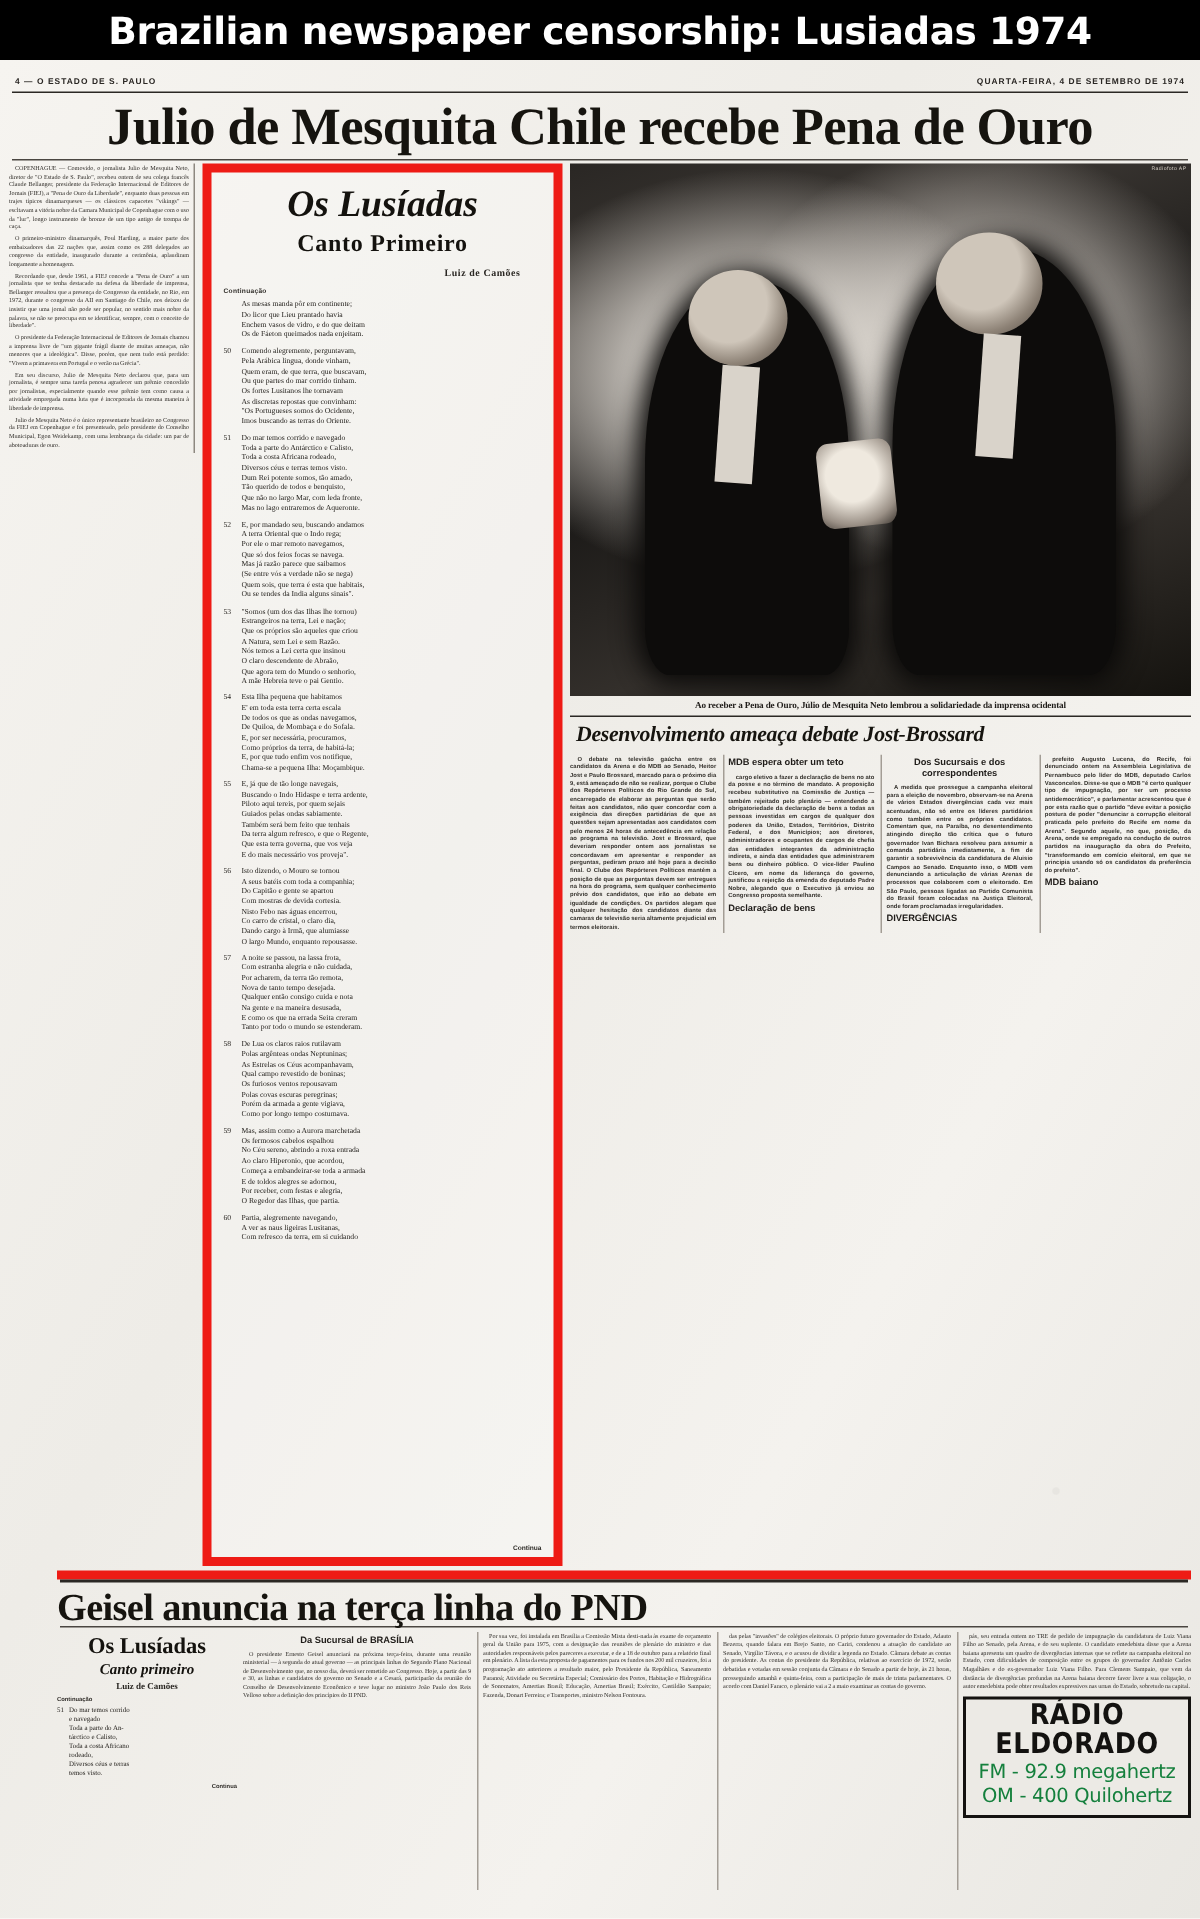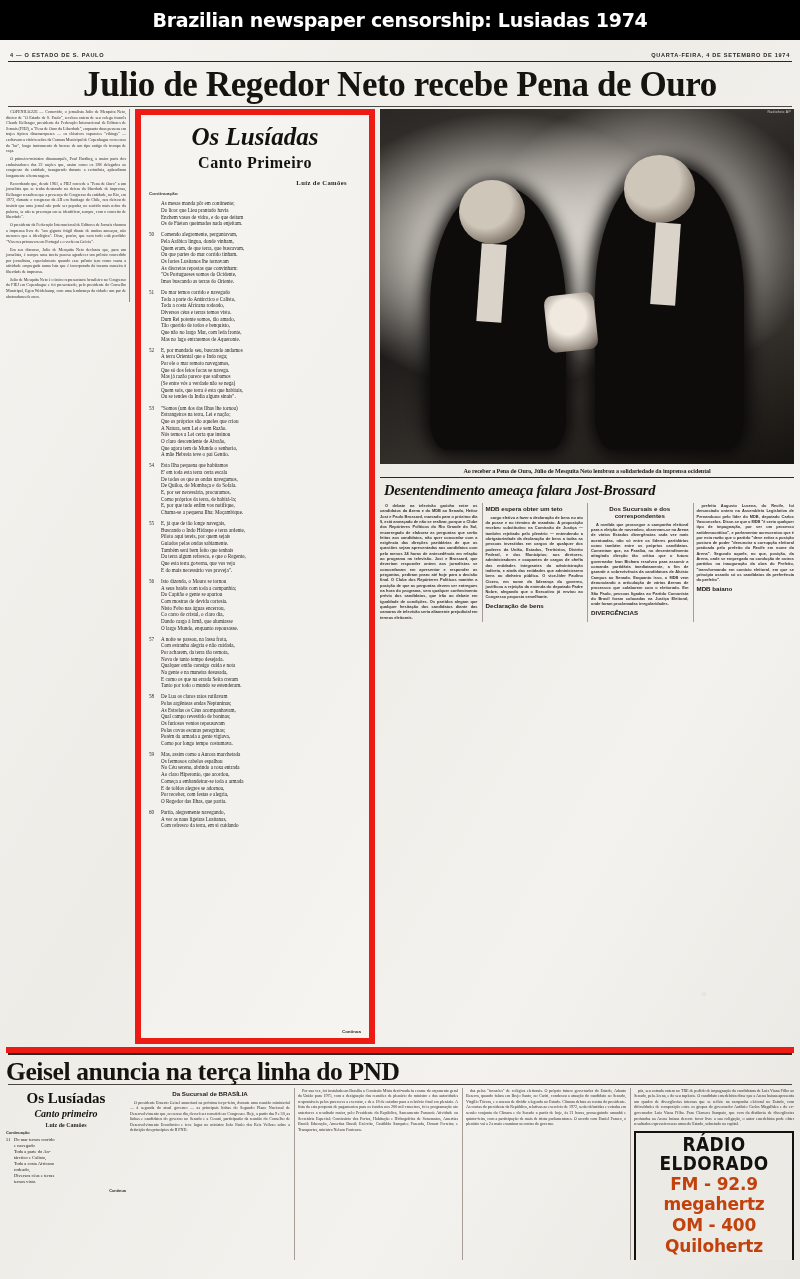--- a/index.html
+++ b/index.html
@@ -8,21 +8,21 @@
     font-family:"Liberation Serif", serif;
     width:800px;height:1279px;overflow:hidden;position:relative;
     -webkit-font-smoothing:none;
   }
 
   
   .banner{
     height:40px;background:#000;color:#fff;
     display:flex;align-items:center;justify-content:center;
     font-family:"DejaVu Sans", sans-serif;
-    font-weight:bold;font-size:19px;letter-spacing:-0.3px;
+    font-weight:bold;font-size:25px;letter-spacing:-0.3px;
     white-space:nowrap;
   }
 
   
   .page{
     position:relative;width:800px;height:1239px;
     background:#f2f0ec;
     background-image:
       radial-gradient(circle at 12% 18%, rgba(0,0,0,0.035) 0 2px, transparent 3px),
       radial-gradient(circle at 67% 44%, rgba(0,0,0,0.03) 0 2px, transparent 3px),
@@ -150,21 +150,21 @@
   .sub-cols{display:flex;gap:4px;flex:1;min-height:0;overflow:hidden;}
   .sub-col{flex:1;min-width:0;overflow:hidden;}
   .sub-col + .sub-col{border-left:0.7px solid #a39d95;padding-left:3px;}
   .kicker{
     font-family:"Liberation Sans", sans-serif;font-weight:bold;font-size:6.2px;
     margin:3px 0 2px 0;color:#201d1a;line-height:1.1;
   }
   .kicker.center{text-align:center;}
 
   
-  .lower{margin-top:3px;}
+  .lower{margin-top:3px;margin-left:32px;}
   .band-head{
     display:flex;align-items:flex-start;gap:5px;
   }
   .lower-head{
     font-family:"Liberation Serif", serif;font-weight:bold;font-size:25.5px;
     letter-spacing:-0.4px;line-height:1;color:#16140f;white-space:nowrap;
     padding-top:2px;
   }
   .lower-cols{display:flex;gap:4px;margin-top:3px;height:172px;overflow:hidden;}
   .lower-col{flex:1;min-width:0;overflow:hidden;}
@@ -195,42 +195,42 @@
   .ad{
     border:2.2px solid #141210;background:#eceae5;
     padding:4px 4px 5px 4px;text-align:center;margin-top:4px;
   }
   .ad-name{
     font-family:"DejaVu Sans", sans-serif;font-weight:bold;font-size:17px;
     letter-spacing:0.4px;color:#131210;line-height:1;margin-bottom:3px;
     transform:scaleY(1.12);
   }
   .ad-line{
-    font-family:"DejaVu Sans", sans-serif;font-weight:bold;font-size:17px;
-    color:#c2410c;line-height:1.22;letter-spacing:-0.2px;
+    font-family:"DejaVu Sans", sans-serif;font-weight:normal;font-size:13px;
+    color:#15803d;line-height:1.22;letter-spacing:-0.2px;
   }
 
   .red-strip{background:#ee1b15;height:6px;}
 </style>
 </head>
 <body>
 
 <div class="banner">
   <span>Brazilian newspaper censorship: Lusiadas 1974</span>
 </div>
 
 <div class="page">
 
   <div class="masthead">
     <span>4 — O ESTADO DE S. PAULO</span>
     <span>QUARTA-FEIRA, 4 DE SETEMBRO DE 1974</span>
   </div>
   <div class="rule"></div>
 
-  <div class="main-head">Julio de Regedor Neto recebe Pena de Ouro</div>
+  <div class="main-head">Julio de Mesquita Chile recebe Pena de Ouro</div>
   <div class="rule thin"></div>
 
   <div class="upper">
 
     <div class="col-left-story">
       <div class="col-text" id="left-story">
           <p>COPENHAGUE — Comovido, o jornalista Julio de Mesquita Neto, diretor de "O Estado de S. Paulo", recebeu ontem de seu colega francês Claude Bellanger, presidente da Federação Internacional de Editores de Jornais (FIEJ), a "Pena de Ouro da Liberdade", enquanto duas pessoas em trajes típicos dinamarqueses — os clássicos capacetes "vikings" — escltavam a vitória nobre da Camara Municipal de Copenhague com o uso da "lur", longo instrumento de bronze de um tipo antigo de trompa de caça.</p>
           <p>O primeiro-ministro dinamarquês, Poul Hartling, a maior parte dos embaixadores das 22 nações que, assim como os 288 delegados ao congresso da entidade, inaugurado durante a cerimônia, aplaudiram longamente a homenagem.</p>
           <p>Recordando que, desde 1961, a FIEJ concede a "Pena de Ouro" a um jornalista que se tenha destacado na defesa da liberdade de imprensa, Bellanger ressaltou que a presença do Congresso da entidade, no Rio, em 1972, durante o congresso da AII em Santiago do Chile, nos deixou de insistir que uma jornal não pode ser popular, no sentido mais nobre da palavra, se não se preocupa em se identificar, sempre, com o conceito de liberdade".</p>
           <p>O presidente da Federação Internacional de Editores de Jornais chamou a imprensa livre de "um gigante frágil diante de muitas ameaças, não menores que a ideológica". Disse, porém, que nem tudo está perdido: "Vivem a primavera em Portugal e o verão na Grécia".</p>
@@ -411,21 +411,21 @@
           <div class="shirt b"></div>
           <div class="medal"></div>
           <div class="photo-credit">Radiofoto AP</div>
         </div>
       </div>
 
       <div class="photo-caption">Ao receber a Pena de Ouro, Júlio de Mesquita Neto lembrou a solidariedade da imprensa ocidental</div>
 
       <div class="sub-heads">
         <div class="sub-head-cell">
-          <div class="sub-head italic">Desentendimento ameaça falara Jost-Brossard</div>
+          <div class="sub-head italic">Desenvolvimento ameaça debate Jost-Brossard</div>
         </div>
       </div>
 
       <div class="sub-cols">
         <div class="sub-col">
           <div class="col-text sans" id="sa0c0">
               <p>O debate na televisão gaúcha entre os candidatos da Arena e do MDB ao Senado, Heitor Jost e Paulo Brossard, marcado para o próximo dia 9, está ameaçado de não se realizar, porque o Clube dos Repórteres Políticos do Rio Grande do Sul, encarregado de elaborar as perguntas que serão feitas aos candidatos, não quer concordar com a exigência das direções partidárias de que as questões sejam apresentadas aos candidatos com pelo menos 24 horas de antecedência em relação ao programa na televisão. Jost e Brossard, que deveriam responder ontem aos jornalistas se concordavam em apresentar e responder as perguntas, pediram prazo até hoje para a decisão final. O Clube dos Repórteres Políticos mantém a posição de que as perguntas devem ser entregues na hora do programa, sem qualquer conhecimento prévio dos candidatos, que irão ao debate em igualdade de condições. Os partidos alegam que qualquer hesitação dos candidatos diante das camaras de televisão seria altamente prejudicial em termos eleitorais.</p>
             </div>
         </div>
         <div class="sub-col">

